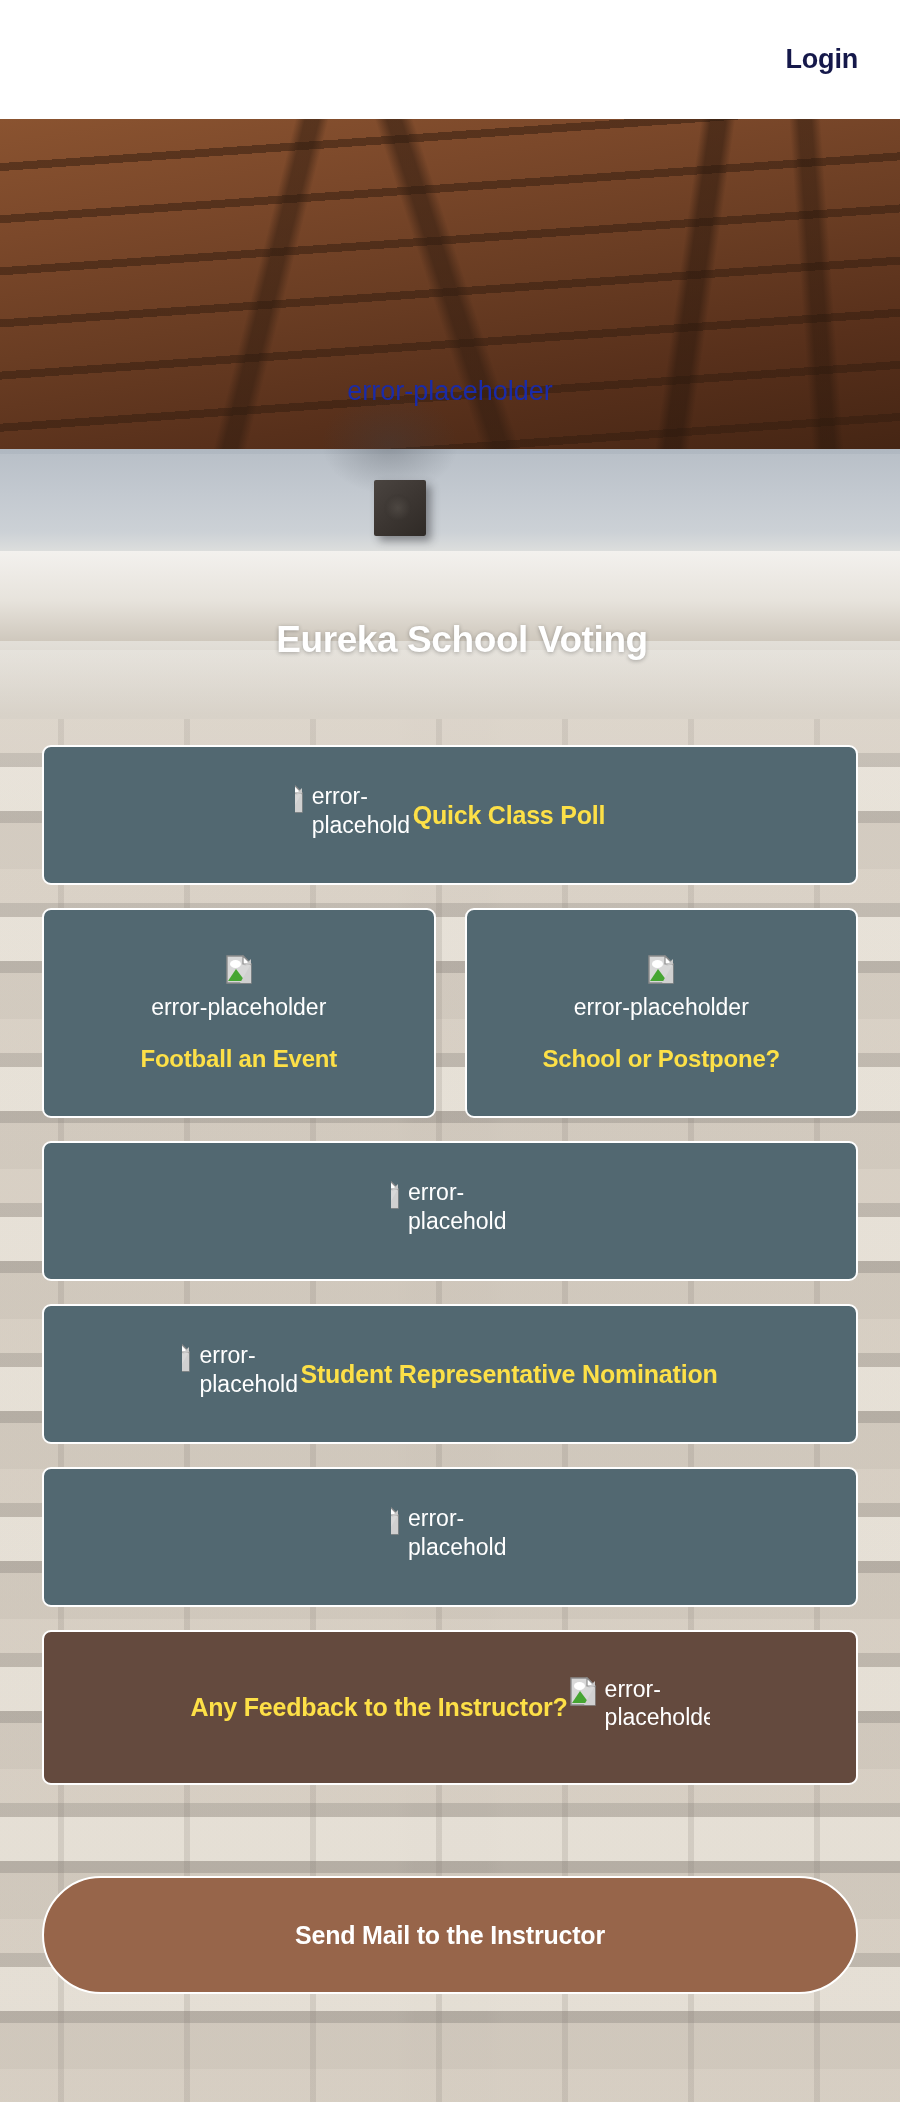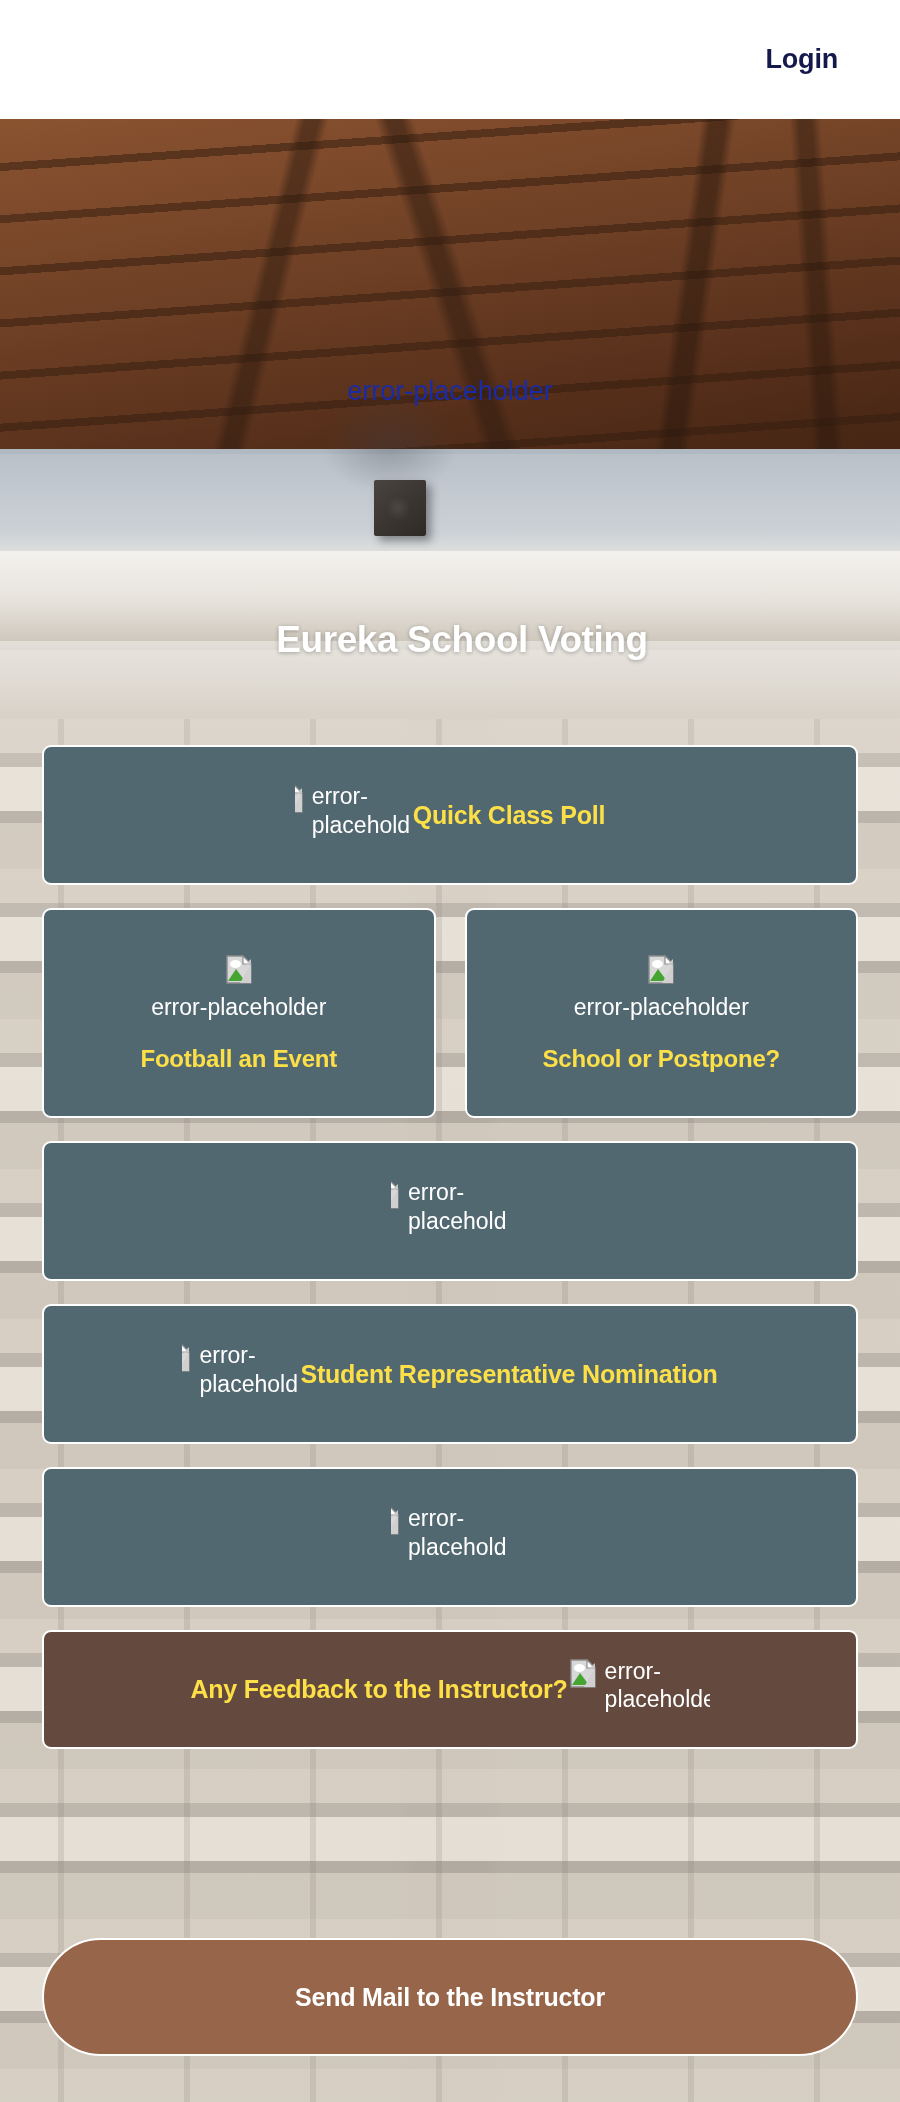--- a/index.html
+++ b/index.html
@@ -14,21 +14,21 @@
 
   
   .topbar {
     position: absolute;
     top: 0; left: 0;
     width: 900px; height: 119px;
     background: #ffffff;
     display: flex;
     align-items: center;
     justify-content: flex-end;
-    padding-right: 62px;
+    padding-right: 42px;
     z-index: 40;
   }
   .login-link {
     font-size: 27px;
     font-weight: 700;
     color: #15184a;
     letter-spacing: -0.2px;
     text-decoration: none;
     line-height: 1;
     cursor: pointer;
@@ -188,21 +188,21 @@
     gap: 0;
   }
   .card.tall {
     height: 210px;
     flex-direction: column;
     justify-content: center;
     gap: 22px;
     padding: 0 14px;
   }
   .card.feedback {
-    height: 119px;
+    height: 155px;
     background: #644a3e;
     flex-direction: row;
   }
 
   .card-label {
     font-size: 25px;
     font-weight: 700;
     color: #fde047;
     letter-spacing: -0.2px;
     white-space: nowrap;
@@ -270,21 +270,21 @@
     position: absolute;
     left: 0; top: 0;
     width: 168px;
     flex-wrap: wrap;
   }
   .feedback-broken .broken-alt { width: 120px; display: block; }
 
   
   .send-wrap {
     position: absolute;
-    top: 1938px; left: 0;
+    top: 1876px; left: 0;
     width: 900px;
     padding: 0 42px;
     z-index: 20;
   }
   .send-btn {
     display: block;
     width: 100%;
     height: 118px;
     background: #97654a;
     border: 2px solid #ffffff;

